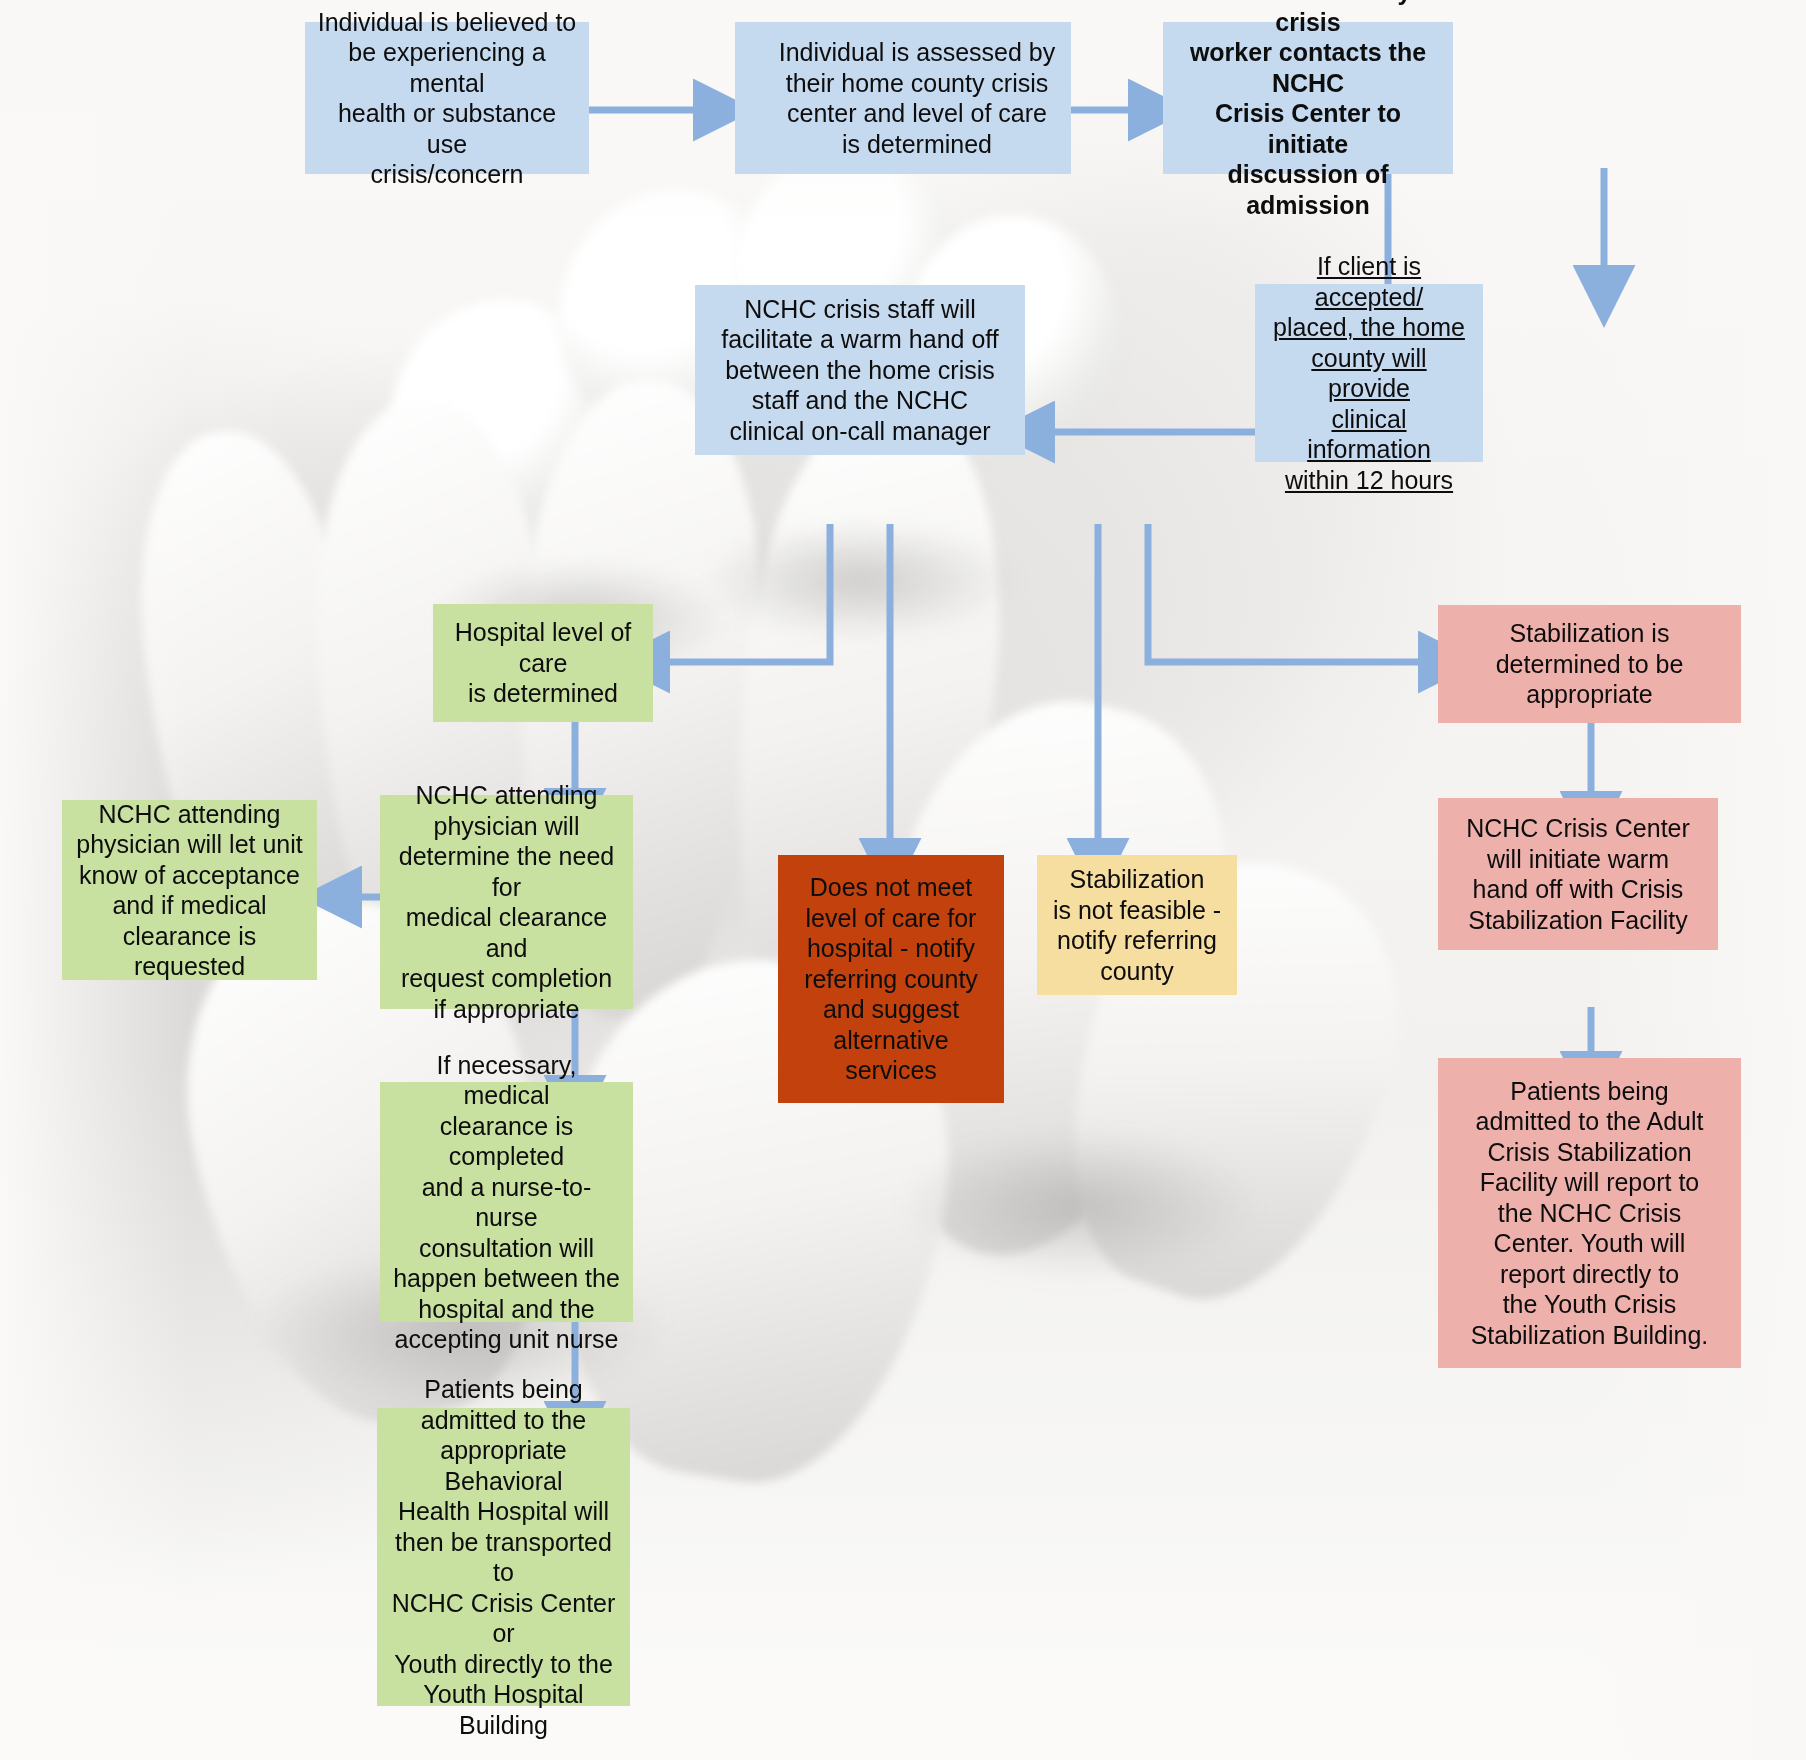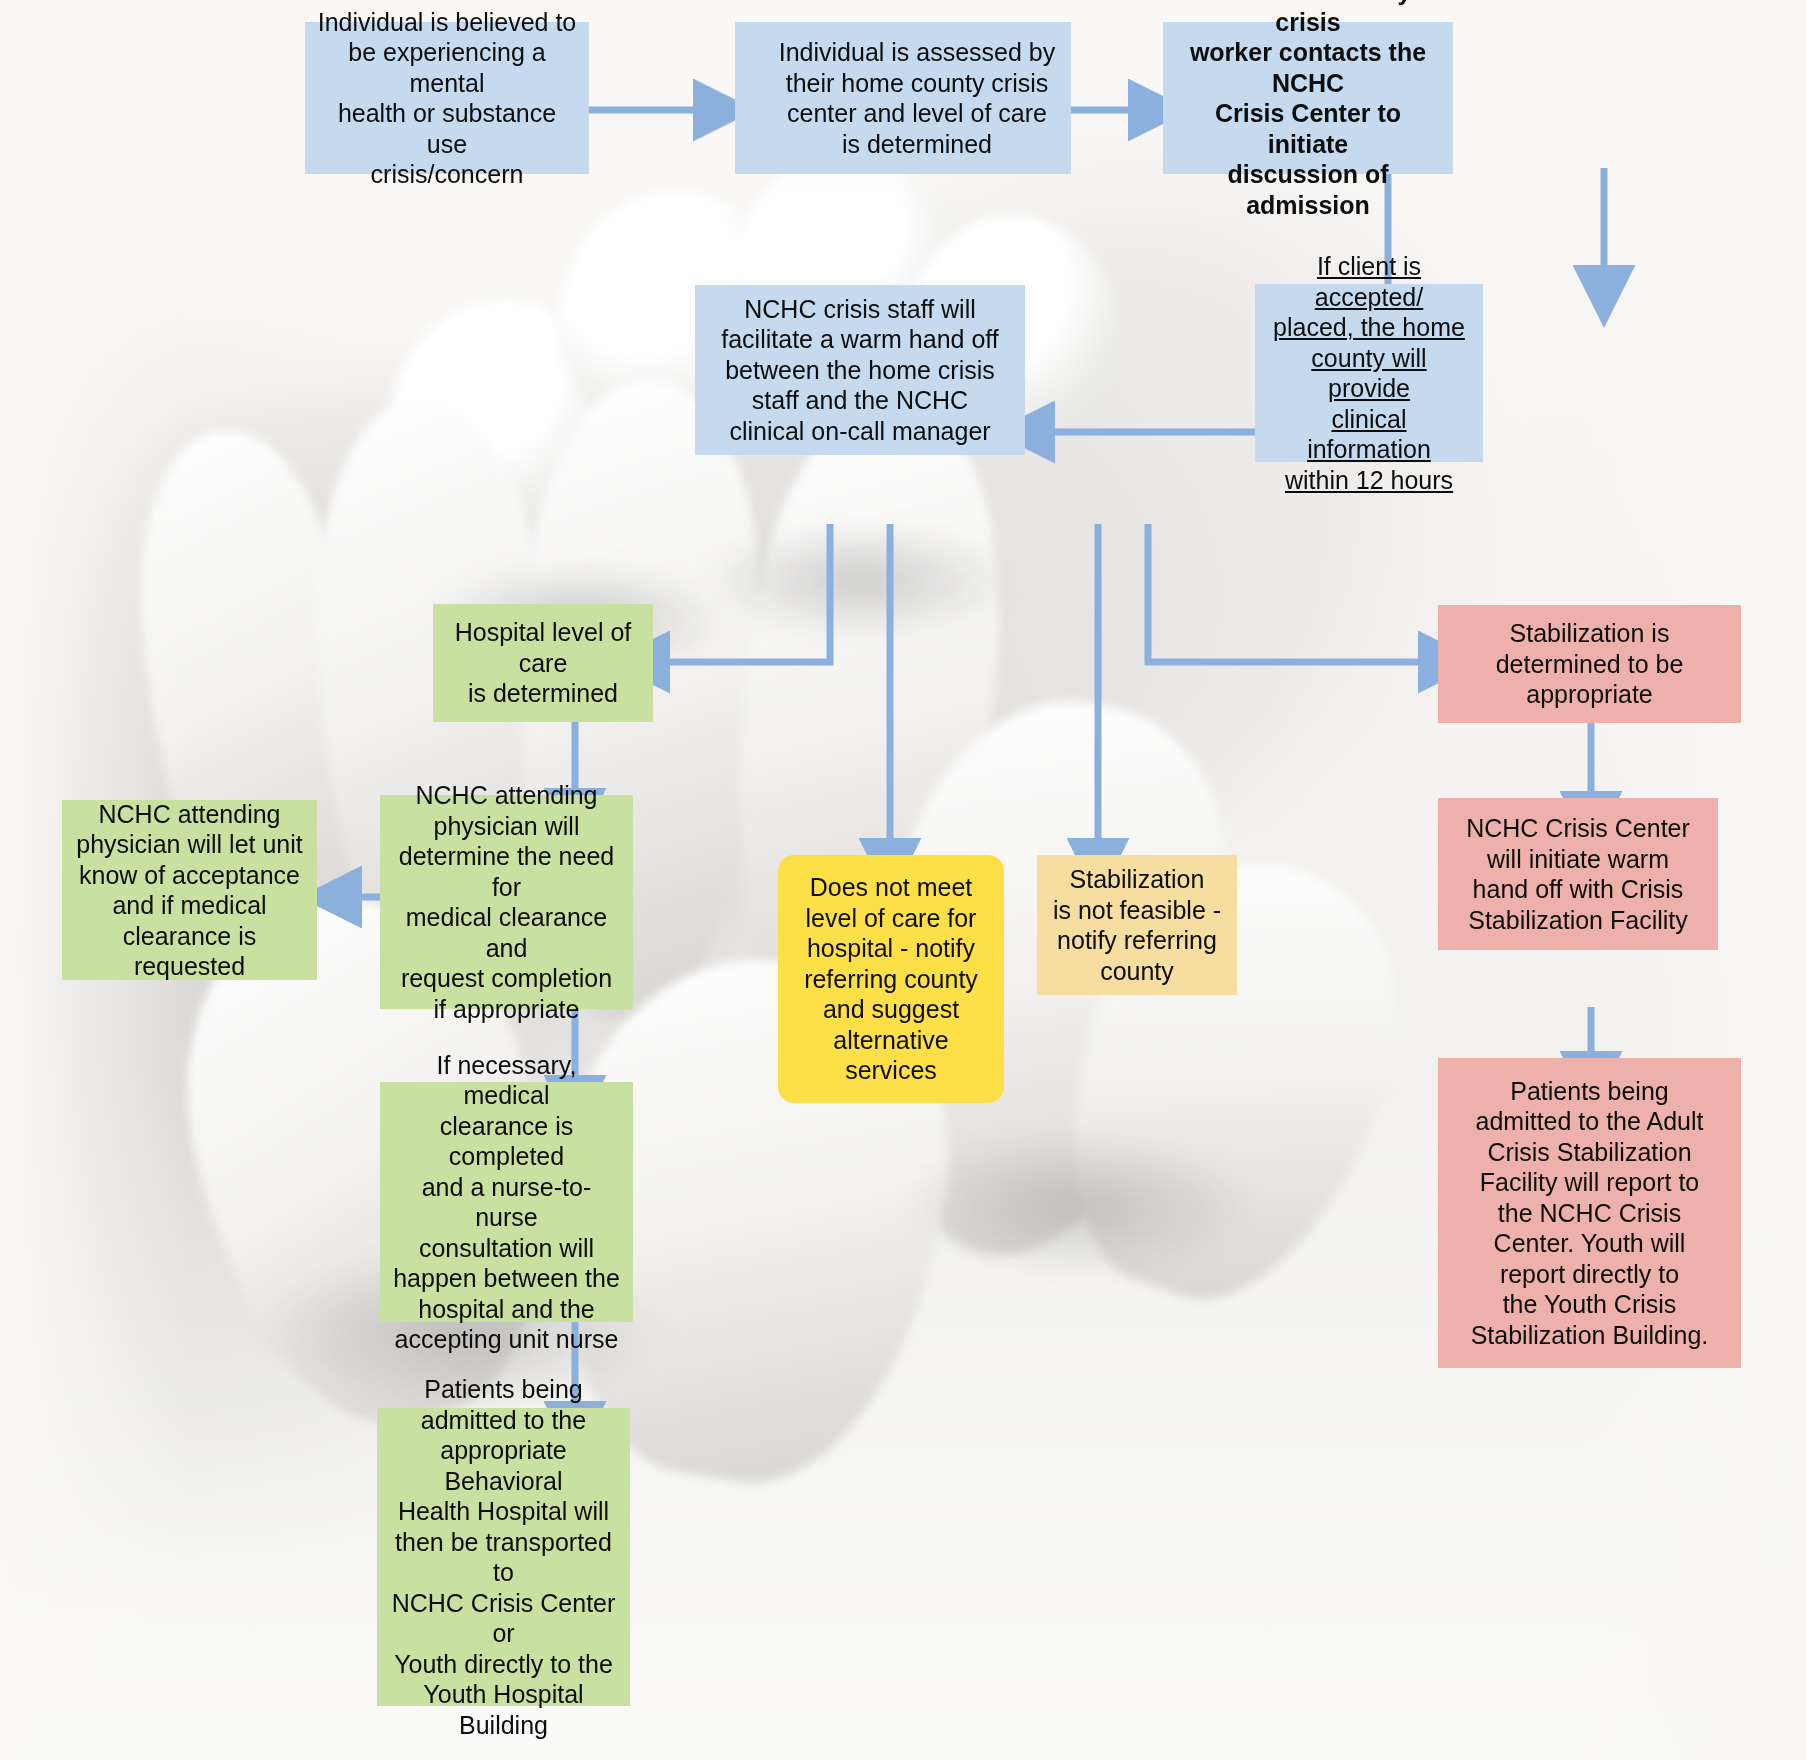--- a/index.html
+++ b/index.html
@@ -70,21 +70,21 @@
     text-align:center;
     color:#0d0d0d;
     font-size:25px;
     line-height:1.22;
     padding:6px 12px;
     white-space:pre-line;
   }
   .blue{background:#c5d9ef;}
   .green{background:#c8e0a0;}
   .red{background:#eeb0aa;}
-  .orange{background:#fde047;border-radius:16px;}
+  .orange{background:#c2410c;}
   .orange-lite{background:#f6ddA0;}
 
   
   svg#wires{position:absolute;left:0;top:0;width:1806px;height:1760px;pointer-events:none;}
 </style>
 </head>
 <body>
 
 <div id="stage">
 

